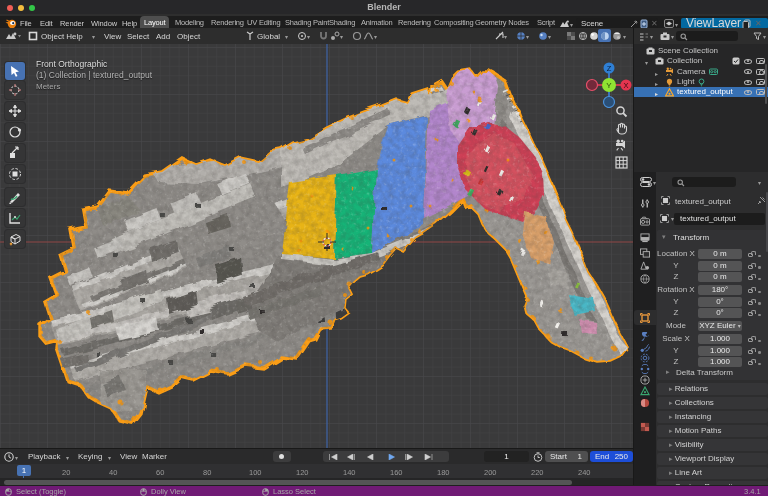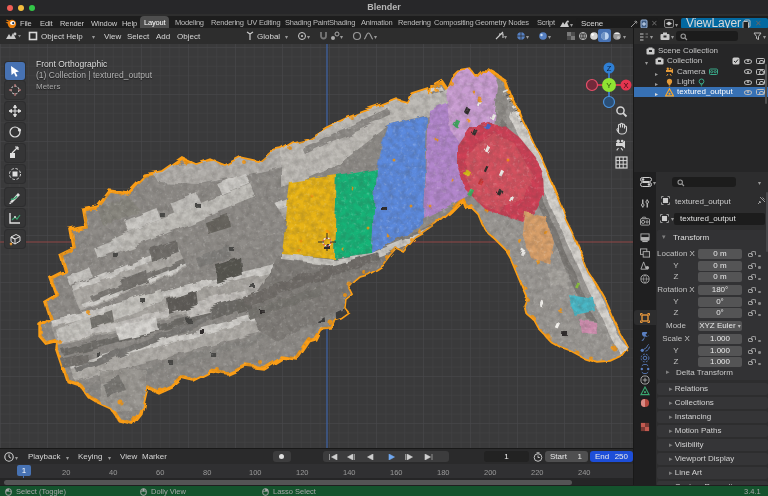--- a/index.html
+++ b/index.html
@@ -37,21 +37,21 @@
 .cam::after{content:"";position:absolute;left:2.4px;top:0.9px;width:2.4px;height:2.4px;border-radius:50%;border:0.8px solid #bdbdbd}
 .lock{position:absolute;width:5px;height:4px;border:1px solid #999;border-radius:1px;margin-top:4px}
 .lock::before{content:"";position:absolute;left:2.4px;top:-3px;width:3px;height:3px;border:1px solid #999;border-bottom:none;border-radius:2px 2px 0 0}
 .lock::after{content:"";position:absolute;left:9px;top:0.5px;width:2.5px;height:2.5px;border-radius:50%;background:#888}
 
 #timeline{left:0;top:448px;width:633px;height:37px;background:#2b2b2c;border-top:1px solid #191919}
 #tlhdr{position:absolute;left:0;top:0;width:633px;height:15px;background:#2a2a2b;color:#d5d5d5;font-size:8px}
 #ruler{position:absolute;left:0;top:15px;width:633px;height:14px;background:#303032;color:#9a9a9a;font-size:7.5px}
 #tscroll{position:absolute;left:0;top:29px;width:633px;height:8px;background:#252526}
 
-#status{left:0;top:485px;width:768px;height:11px;background:#14532d;border-top:1px solid #1f1f1f;color:#a8a8a8;font-size:7.5px}
+#status{left:0;top:485px;width:768px;height:11px;background:#701a75;border-top:1px solid #1f1f1f;color:#a8a8a8;font-size:7.5px}
 #status .s{position:absolute;top:1px}
 </style></head>
 <body>
 <div id="stage">
 
 <div class="abs" id="titlebar">
  <div class="abs tl" style="left:7px;background:#f15e56"></div>
  <div class="abs tl" style="left:18px;background:#f5bd3e"></div>
  <div class="abs tl" style="left:29px;background:#33c748"></div>
  <div class="abs" style="left:0;width:768px;text-align:center;top:2px;color:#b6b6b6;font-size:9px;font-weight:bold">Blender</div>

